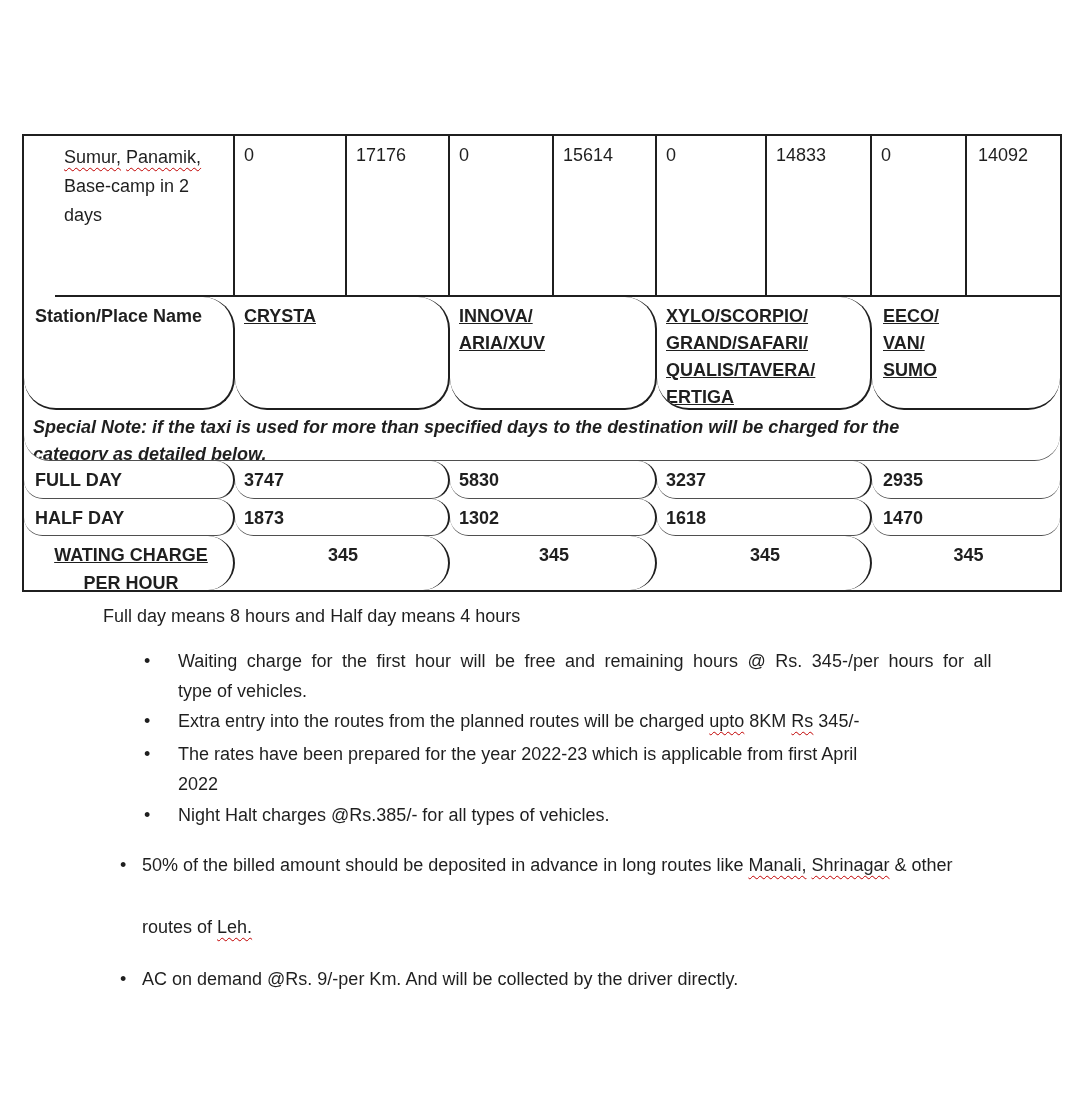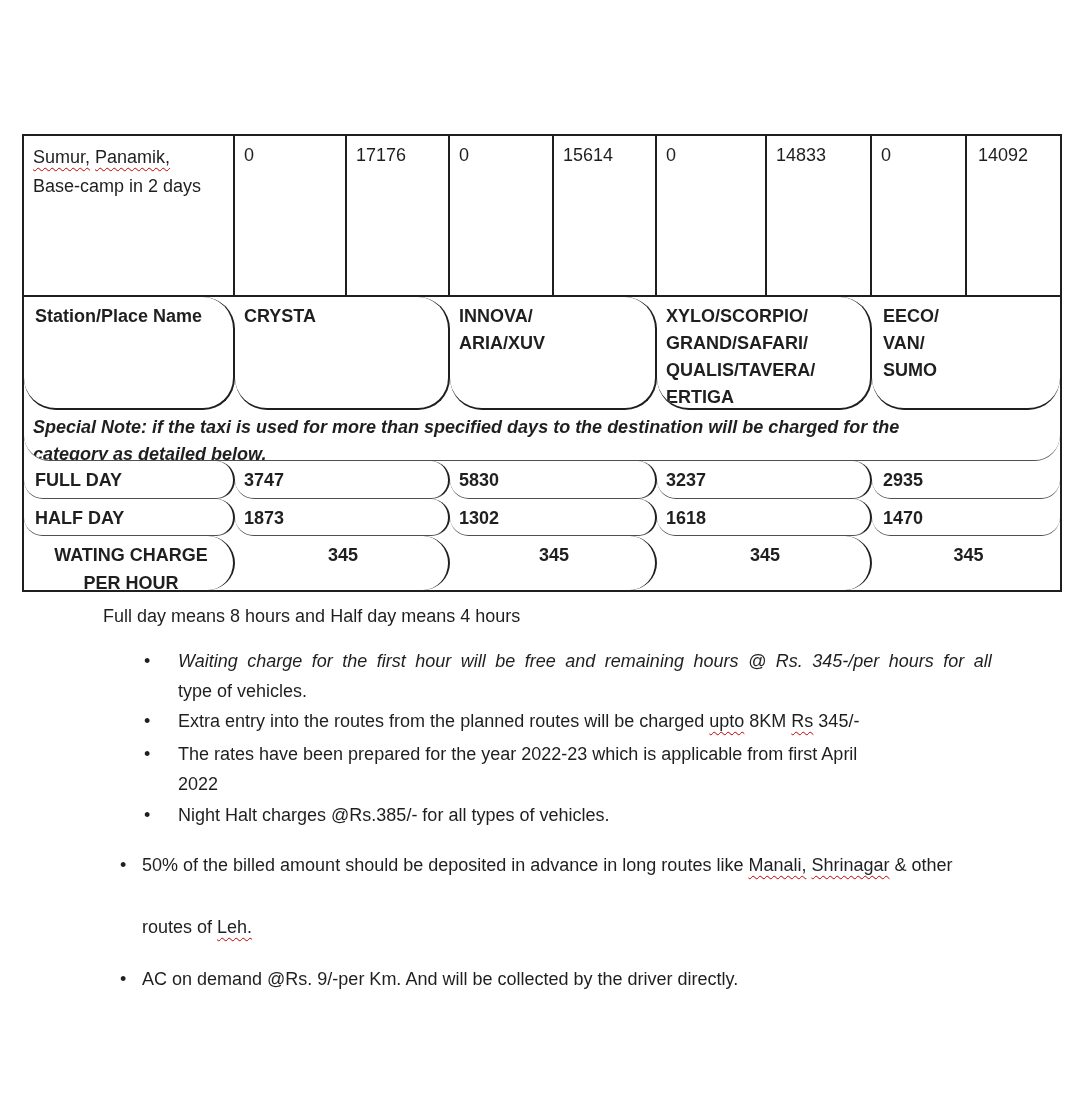--- a/index.html
+++ b/index.html
@@ -22,44 +22,44 @@
     border-right:2px solid #1f1f1f;border-bottom:2px solid #1f1f1f;
     padding:5px 6px 0 9px;
     font-size:18px;line-height:28px;
   }
   .lc{border-right:none;padding-left:11px;}
   .thin{border-bottom:1px solid #4f4f4f;}
   .nb{border-bottom:none;text-align:center;}
   .bold{font-weight:bold;border-radius:32px;}
   .span2{grid-column:span 2;}
   .span9{grid-column:1 / -1;}
-  .routecell{line-height:29px;padding-top:7px;padding-left:9px;}
+  .routecell{line-height:29px;padding-top:7px;padding-left:9px;margin-left:31px;}
   .stationcell{line-height:27px;padding-top:6px;}
   .notecell{padding:4px 10px 0 9px;line-height:27px;white-space:pre-line;font-style:italic;}
-  .pre{white-space:pre-line;}
+  .pre{white-space:pre-line;text-decoration:underline;}
   .ratelabel{padding-left:11px;}
   
   .sp{
     text-decoration-line:underline;
     text-decoration-style:wavy;
     text-decoration-color:#c00000;
     text-decoration-thickness:1px;
     text-underline-offset:4px;
     text-decoration-skip-ink:none;
   }
   
   .footnote{position:absolute;left:103px;top:602px;font-size:18px;line-height:28px;}
   .bullet{position:absolute;display:flex;font-size:18px;line-height:30px;}
   .bullet .dot{flex:0 0 auto;}
   .g1{left:144px;}
   .g1 .dot{width:34px;}
   .g2{left:120px;}
   .g2 .dot{width:22px;}
   .btext{max-width:890px;}
-  .stretch{word-spacing:4.5px;font-style:italic;}
+  .stretch{word-spacing:4.5px;}
   .nowrap{white-space:nowrap;max-width:none;}
   .gap2{margin-top:32px;}
   .b1{top:646px;} .b2{top:706px;} .b3{top:739px;} .b4{top:800px;}
   .b5{top:850px;} .b6{top:964px;}
 </style>
 </head>
 <body>
 
 <div class="doc-table">
 

